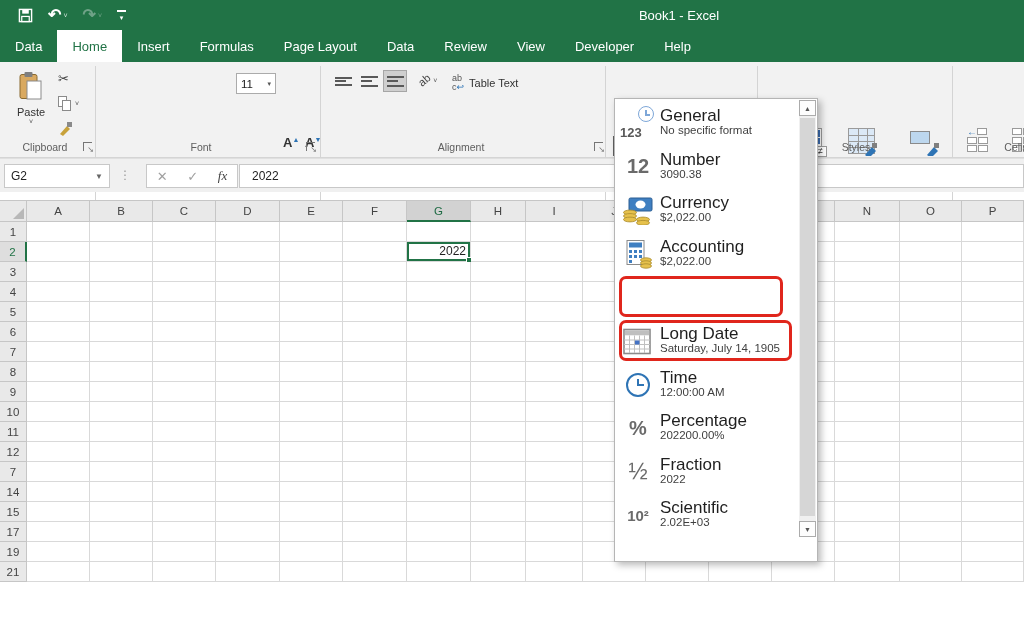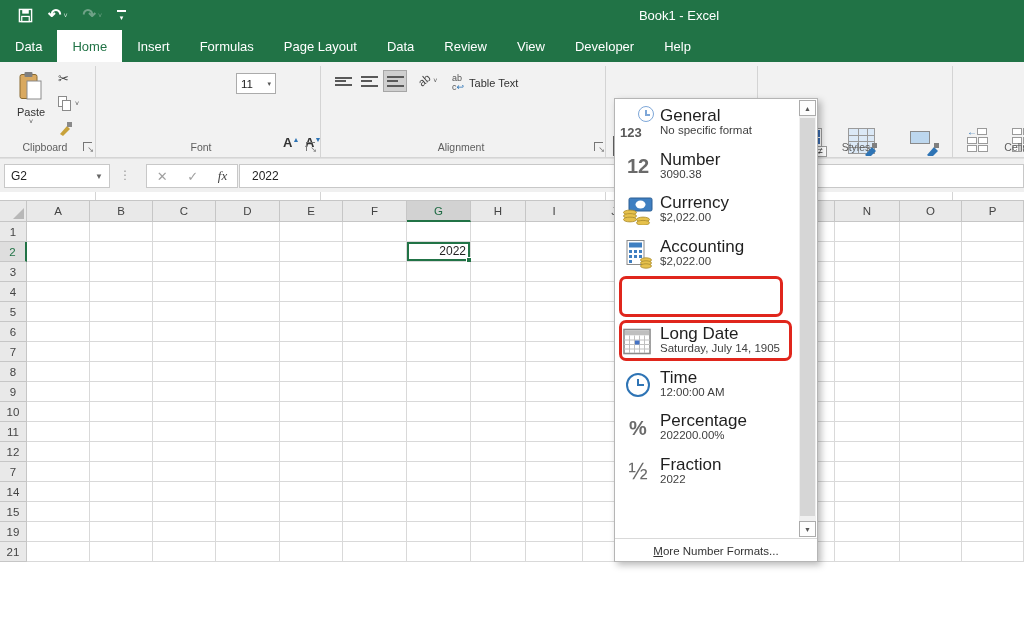--- a/index.html
+++ b/index.html
@@ -752,20 +752,39 @@
           <span class="cell" style="width: 57px;"></span>
           <span class="cell" style="width: 63px;"></span>
           <span class="cell" style="width: 63px;"></span>
           <span class="cell" style="width: 63px;"></span>
           <span class="cell" style="width: 63px;"></span>
           <span class="cell" style="width: 65px;"></span>
           <span class="cell" style="width: 62px;"></span>
           <span class="cell" style="width: 62px;"></span>
         </div>
         <div class="grow">
+          <span class="rh">17</span>
+          <span class="cell" style="width: 63px;"></span>
+          <span class="cell" style="width: 63px;"></span>
+          <span class="cell" style="width: 63px;"></span>
+          <span class="cell" style="width: 64px;"></span>
+          <span class="cell" style="width: 63px;"></span>
+          <span class="cell" style="width: 64px;"></span>
+          <span class="cell" style="width: 64px;"></span>
+          <span class="cell" style="width: 55px;"></span>
+          <span class="cell" style="width: 57px;"></span>
+          <span class="cell" style="width: 63px;"></span>
+          <span class="cell" style="width: 63px;"></span>
+          <span class="cell" style="width: 63px;"></span>
+          <span class="cell" style="width: 63px;"></span>
+          <span class="cell" style="width: 65px;"></span>
+          <span class="cell" style="width: 62px;"></span>
+          <span class="cell" style="width: 62px;"></span>
+        </div>
+        <div class="grow">
           <span class="rh">19</span>
           <span class="cell" style="width: 63px;"></span>
           <span class="cell" style="width: 63px;"></span>
           <span class="cell" style="width: 63px;"></span>
           <span class="cell" style="width: 64px;"></span>
           <span class="cell" style="width: 63px;"></span>
           <span class="cell" style="width: 64px;"></span>
           <span class="cell" style="width: 64px;"></span>
           <span class="cell" style="width: 55px;"></span>
           <span class="cell" style="width: 57px;"></span>
@@ -913,30 +932,36 @@
         </div>
         <div class="nf-item" style="top: 351.8px;">
           <span class="nf-ic">
             <span class="ic-biggray frac">½</span>
           </span>
           <span class="nf-tx">
             <span class="nf-name">Fraction</span>
             <span class="nf-sample">2022</span>
           </span>
         </div>
+        <div class="nf-item" style="top: 395.4px;">
+          <span class="nf-ic">
+            <span class="ic-biggray sci">10²</span>
+          </span>
+          <span class="nf-tx">
+            <span class="nf-name">Scientific</span>
+            <span class="nf-sample">2.02E+03</span>
+          </span>
+        </div>
       </div>
     <div class="hlbox hl-short"></div>
     <div class="hlbox hl-long"></div>
     <div class="nf-scroll">
       <span class="nf-sbtn up">
           <span>▲</span>
         </span>
       <span class="nf-thumb"></span>
       <span class="nf-sbtn down">
           <span>▼</span>
         </span>
     </div>
-    <div class="nf-footer">
-      <span><span class="accel">M</span><span>ore Number Formats...</span></span>
-    </div>
   </div>
 
 </div>
 
 </body></html>

